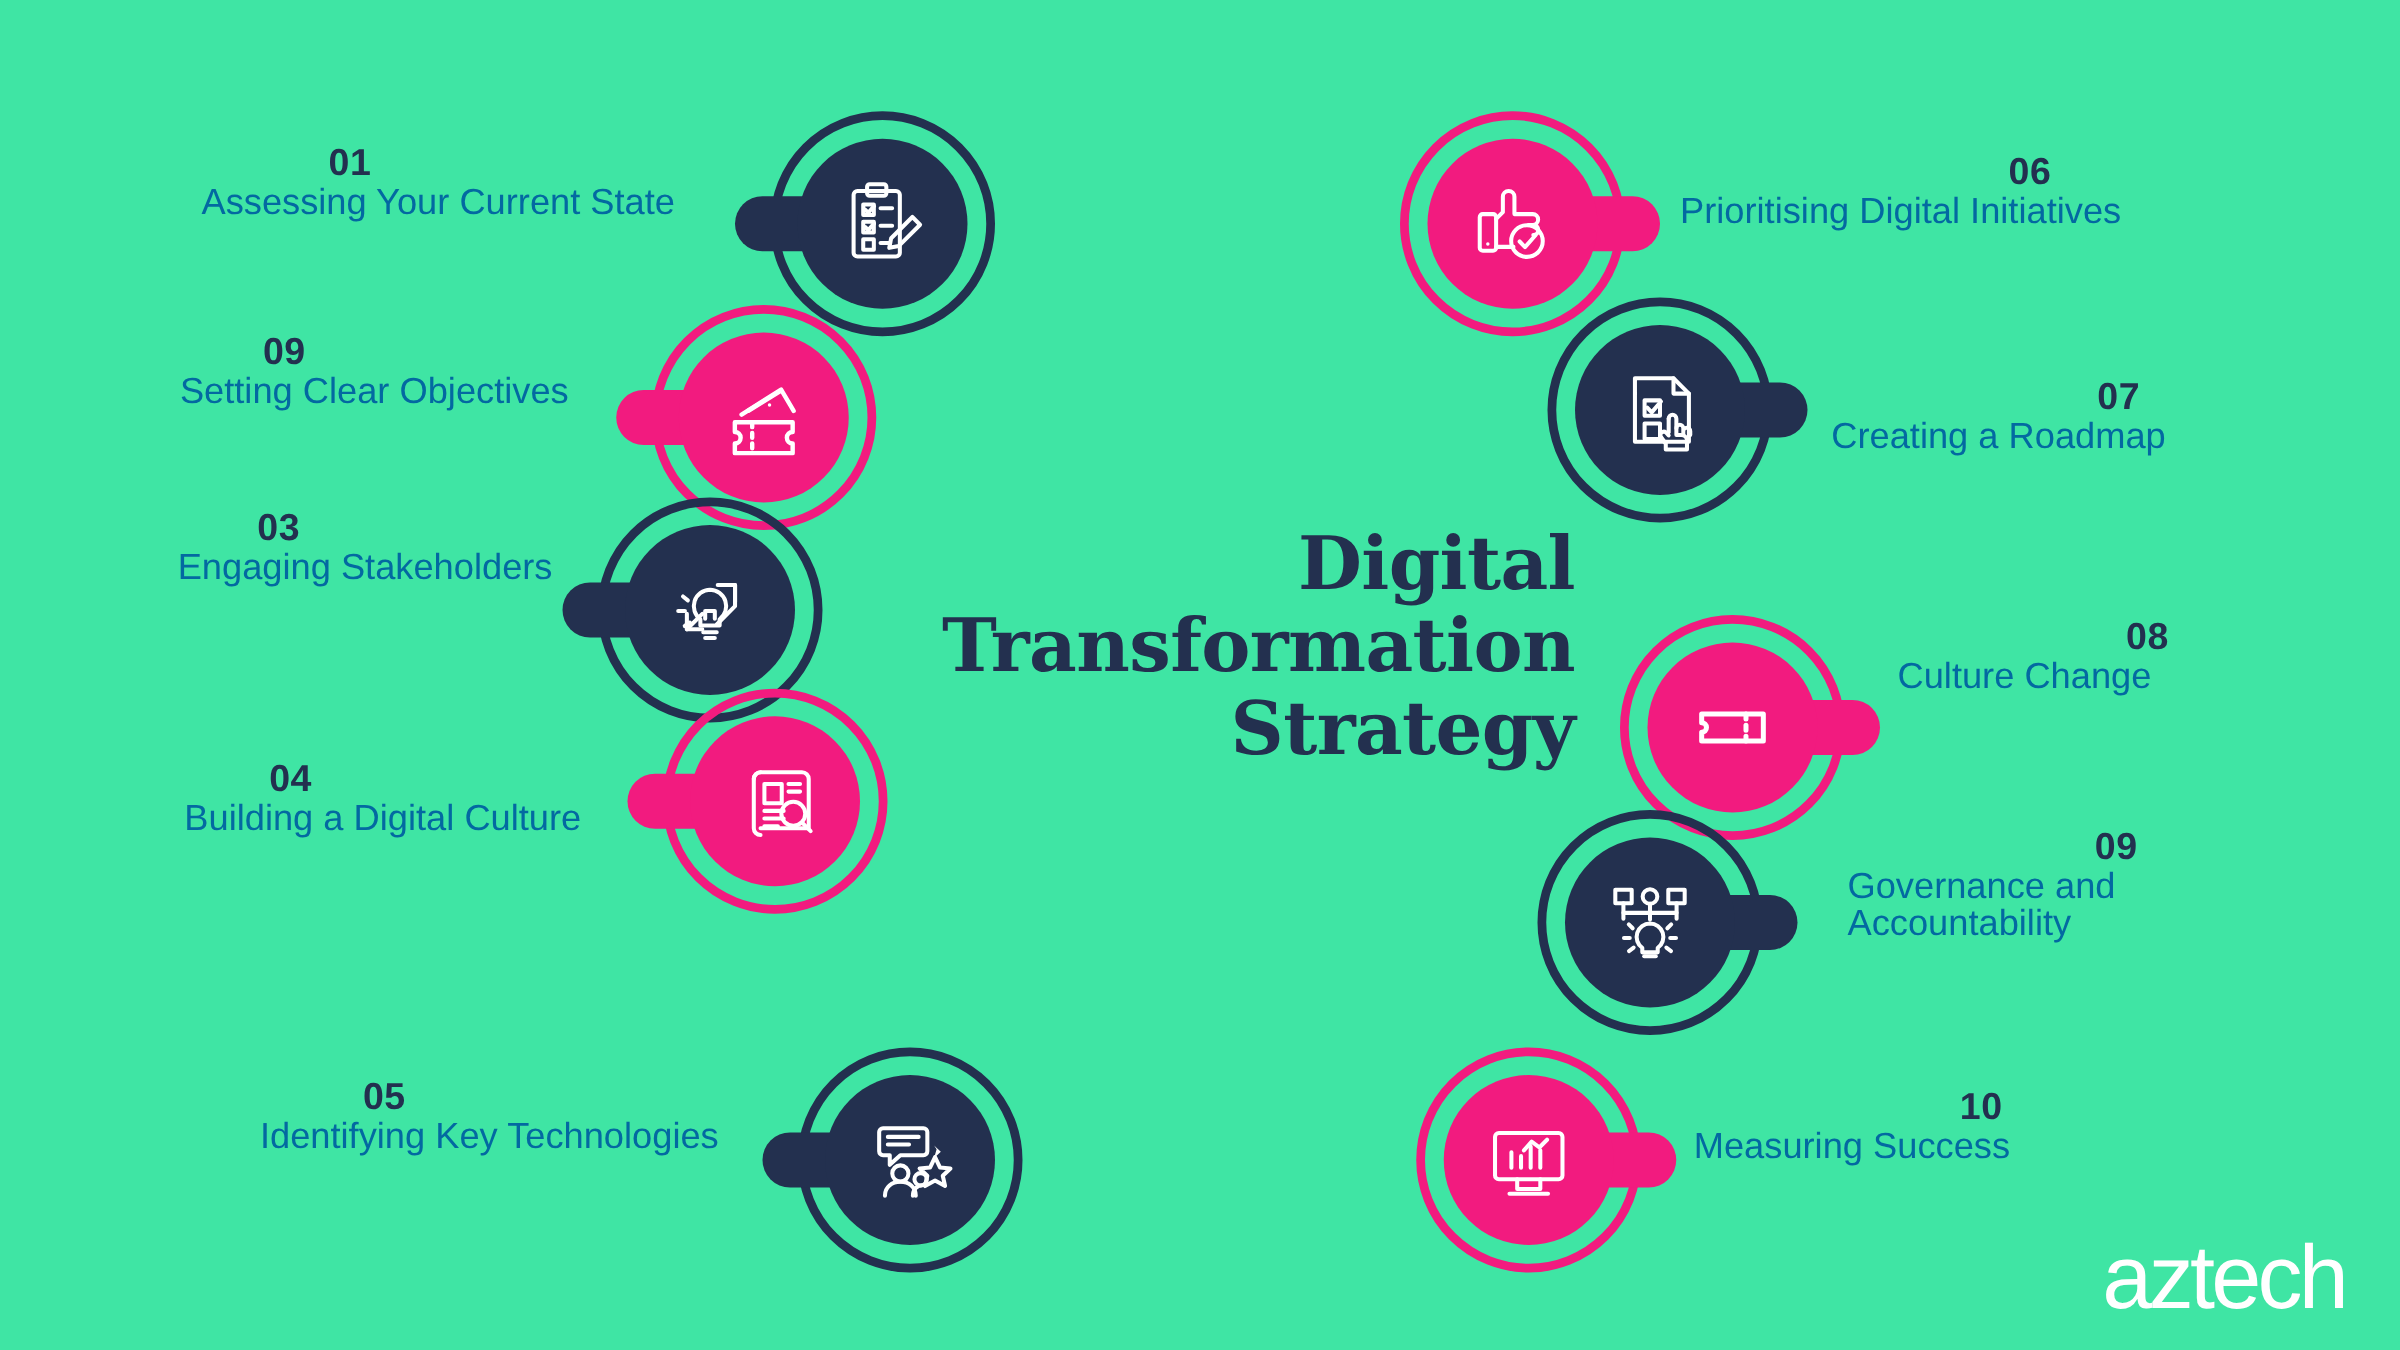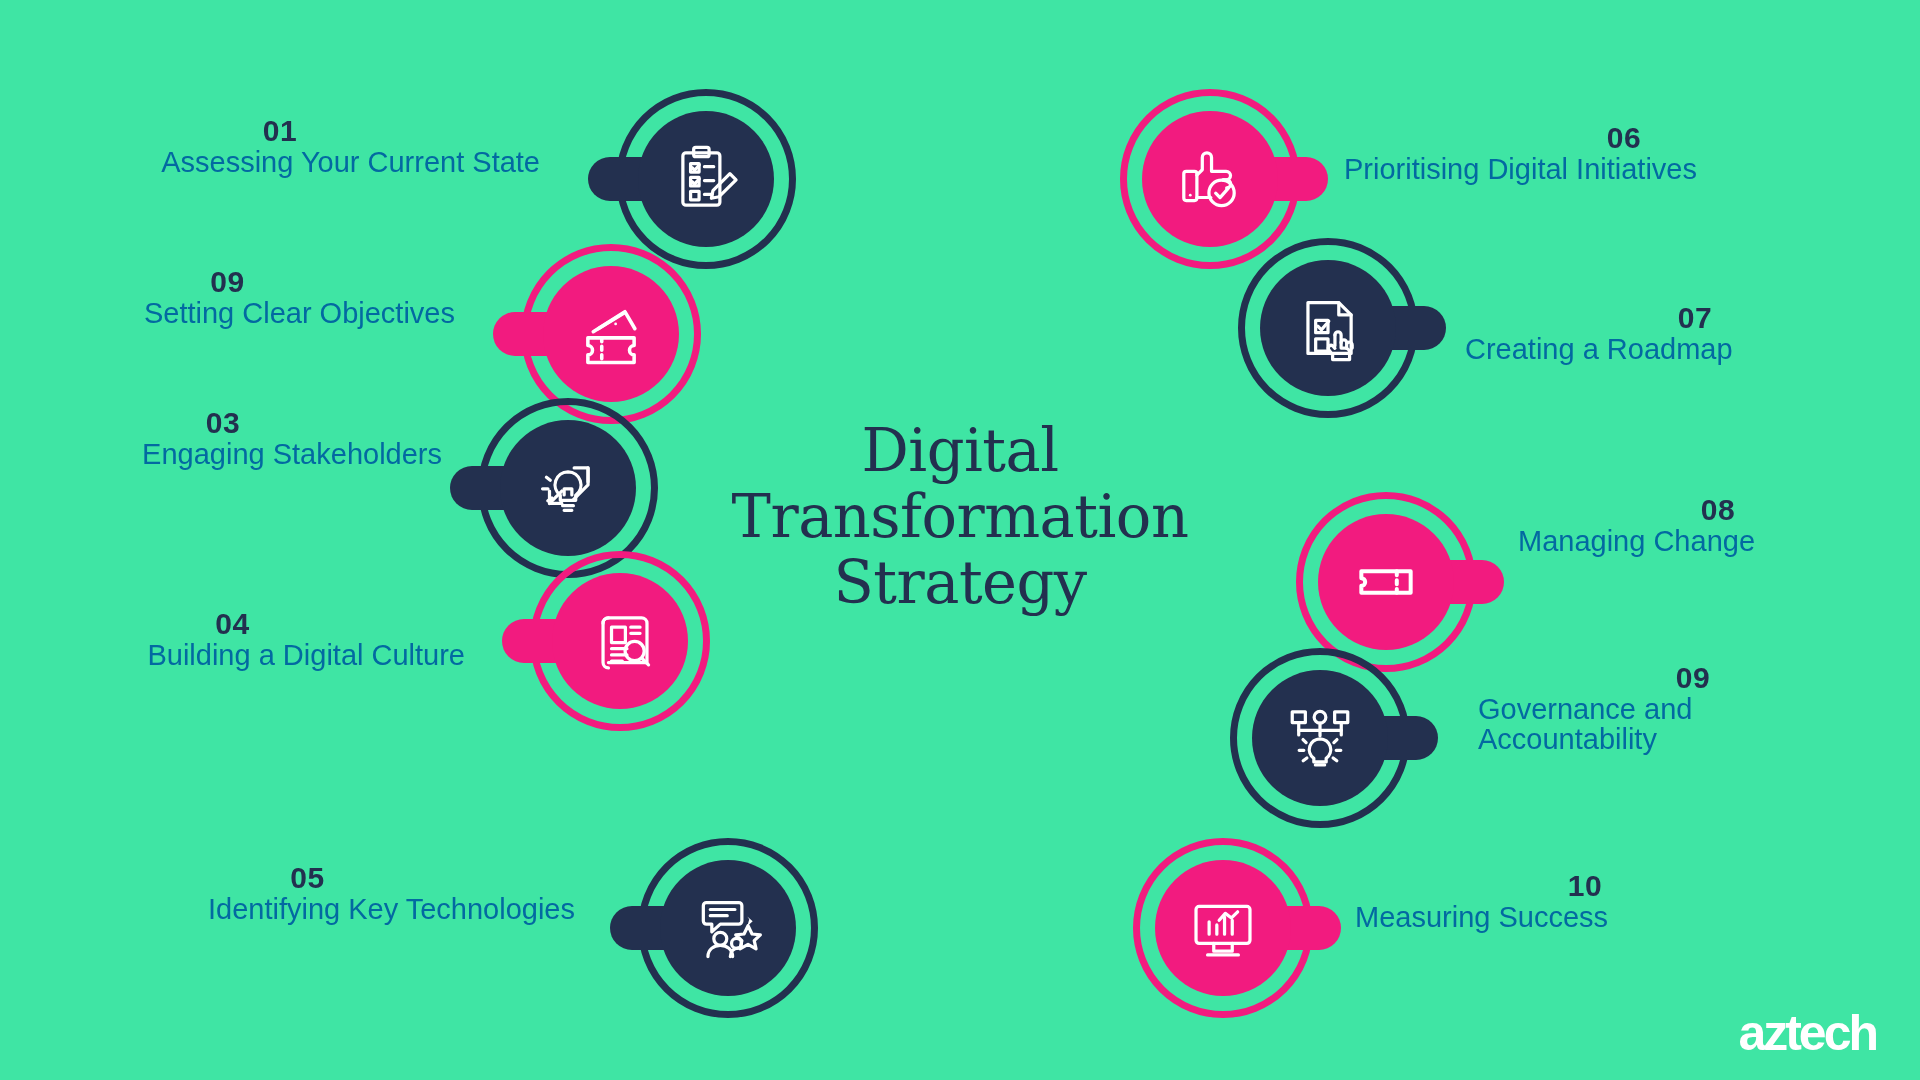--- a/index.html
+++ b/index.html
@@ -54,31 +54,31 @@
   .item-label {
     font-size:29px; font-weight:400; color:#0369a1;
     line-height:1.05; white-space:pre-line;
   }
   .item-text.align-right { text-align:right; }
   .item-text.align-left  { text-align:left; }
 
   
   .center-title {
     position:absolute; left:660px; top:418px; width:600px;
-    text-align:center; color:#23304F;
+    text-align:right; color:#23304F;
     font-family:"DejaVu Serif", "Liberation Serif", serif;
-    font-size:59px; font-weight:400; line-height:1.12;
+    font-size:59px; font-weight:700; line-height:1.12;
     letter-spacing:-0.5px;
   }
   .center-title span { display:block; }
 
   
   .logo {
     position:absolute; right:44px; bottom:22px;
-    color:#ffffff; font-size:50px; font-weight:700;
+    color:#ffffff; font-size:72px; font-weight:400;
     letter-spacing:-3px; line-height:1;
   }
 </style>
 </head>
 <body>
 
 <div class="stage">
 
   <div class="item-text align-right" style="left:20px; top:115px; width:520px;">
     <div class="item-num">01</div>
@@ -236,21 +236,21 @@
     <div class="disc"></div>
     <div class="glyph">
       <svg viewBox="0 0 48 48" fill="none" stroke="#ffffff" stroke-width="2.6" stroke-linecap="round" stroke-linejoin="round">
         <path d="M8 17h32v14H8v-4.5a2.5 2.5 0 000-5z"></path>
         <path d="M31 17v14" stroke-dasharray="2.6 3.2"></path>
       </svg>
     </div>
   </div>
   <div class="item-text align-left" style="left:1518px; top:494px; width:400px;">
     <div class="item-num">08</div>
-    <div class="item-label">Managing Change</div>
+    <div class="item-label">Culture Change</div>
   </div>
 
   <div class="badge navy right-stub" style="left:1230px; top:648px;">
     <div class="ring"></div>
     <div class="stub"></div>
     <div class="disc"></div>
     <div class="glyph">
       <svg viewBox="0 0 48 48" fill="none" stroke="#ffffff" stroke-width="2.1" stroke-linecap="round" stroke-linejoin="round">
         <rect x="6" y="7" width="8.5" height="7"></rect>
         <rect x="33.5" y="7" width="8.5" height="7"></rect>

